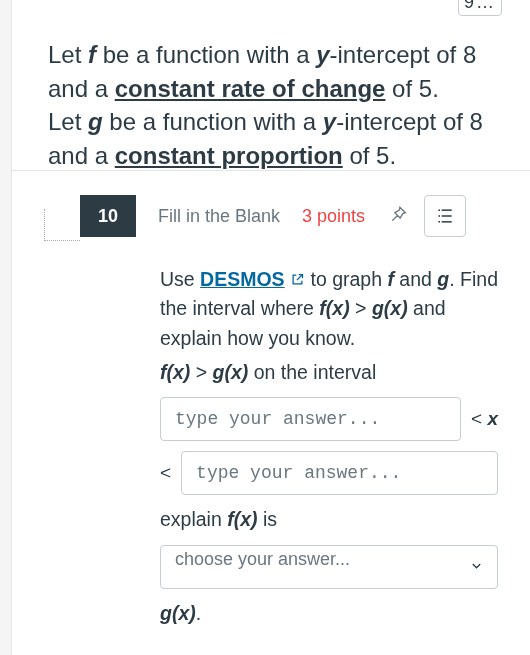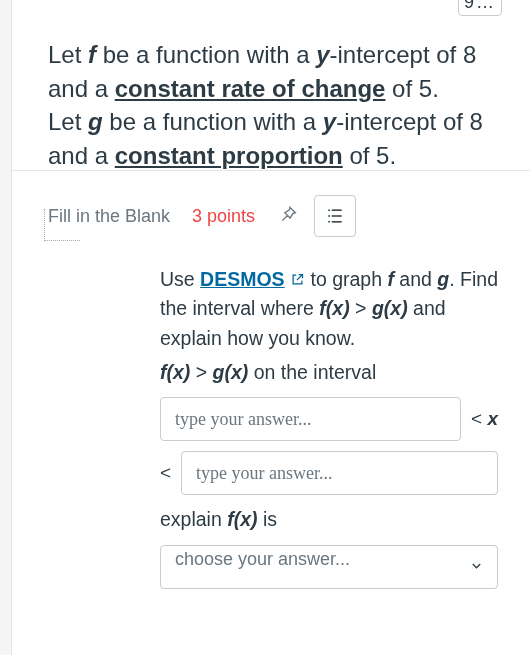--- a/index.html
+++ b/index.html
@@ -90,21 +90,21 @@
   .input-row {
     display: flex; align-items: center; gap: 10px;
     margin: 10px 0;
   }
   .text-input {
     flex: 1;
     height: 44px;
     border: 1px solid #c7cdd1; border-radius: 4px;
     font-size: 18px; color: #2d3b45;
     padding: 0 14px;
-    font-family: Liberation Serif, serif;
+    font-family: Liberation Mono, monospace;
   }
   .text-input::placeholder { color: #6b7780; }
   .trail, .lead {
     font-size: 19px; white-space: nowrap;
   }
   .select-wrap { position: relative; flex:1; }
   .select {
     width: 100%; height: 44px;
     border: 1px solid #c7cdd1; border-radius: 4px;
     font-size: 18px; color: #6b7780;
@@ -133,20 +133,23 @@
 <div class="intro">
   <span>Let </span><b><i>f</i></b><span> be a function with a </span><b><i>y</i></b><span>-intercept of 8 and a </span><span class="u">constant rate of change</span><span> of 5.</span><br>
   <span>Let </span><b><i>g</i></b><span> be a function with a </span><b><i>y</i></b><span>-intercept of 8 and a </span><span class="u">constant proportion</span><span> of 5.</span>
 </div>
 
 <div class="divider"></div>
 
 <div class="question">
   <div class="dotted-l"></div>
   <div class="qheader">
+    <div class="qnum">
+        <span>10</span>
+      </div>
     <div class="qtype">Fill in the Blank</div>
     <div class="qpts">3 points</div>
     <span class="pin">
       <svg viewBox="0 0 24 24" fill="none" stroke="currentColor" stroke-width="1.6">
           <path d="M14 3l7 7-3 1-3 5-3-3-6 6 0-0 6-6-3-3 5-3 1-3z"></path>
         </svg>
     </span>
     <div class="rubric-btn">
       <svg viewBox="0 0 24 24" fill="none" stroke="currentColor" stroke-width="1.8">
           <path d="M4 5h2" stroke-dasharray="2 2"></path>
@@ -193,14 +196,17 @@
           <option>choose your answer...</option>
         </select>
         <span class="chev">
           <svg viewBox="0 0 24 24" fill="none" stroke="currentColor" stroke-width="2">
               <path d="M6 9l6 6 6-6"></path>
             </svg>
         </span>
       </div>
     </div>
 
+    <div>
+      <b><i>g(x)</i></b><span>.</span>
+    </div>
   </div>
 </div>
 
 </body></html>

